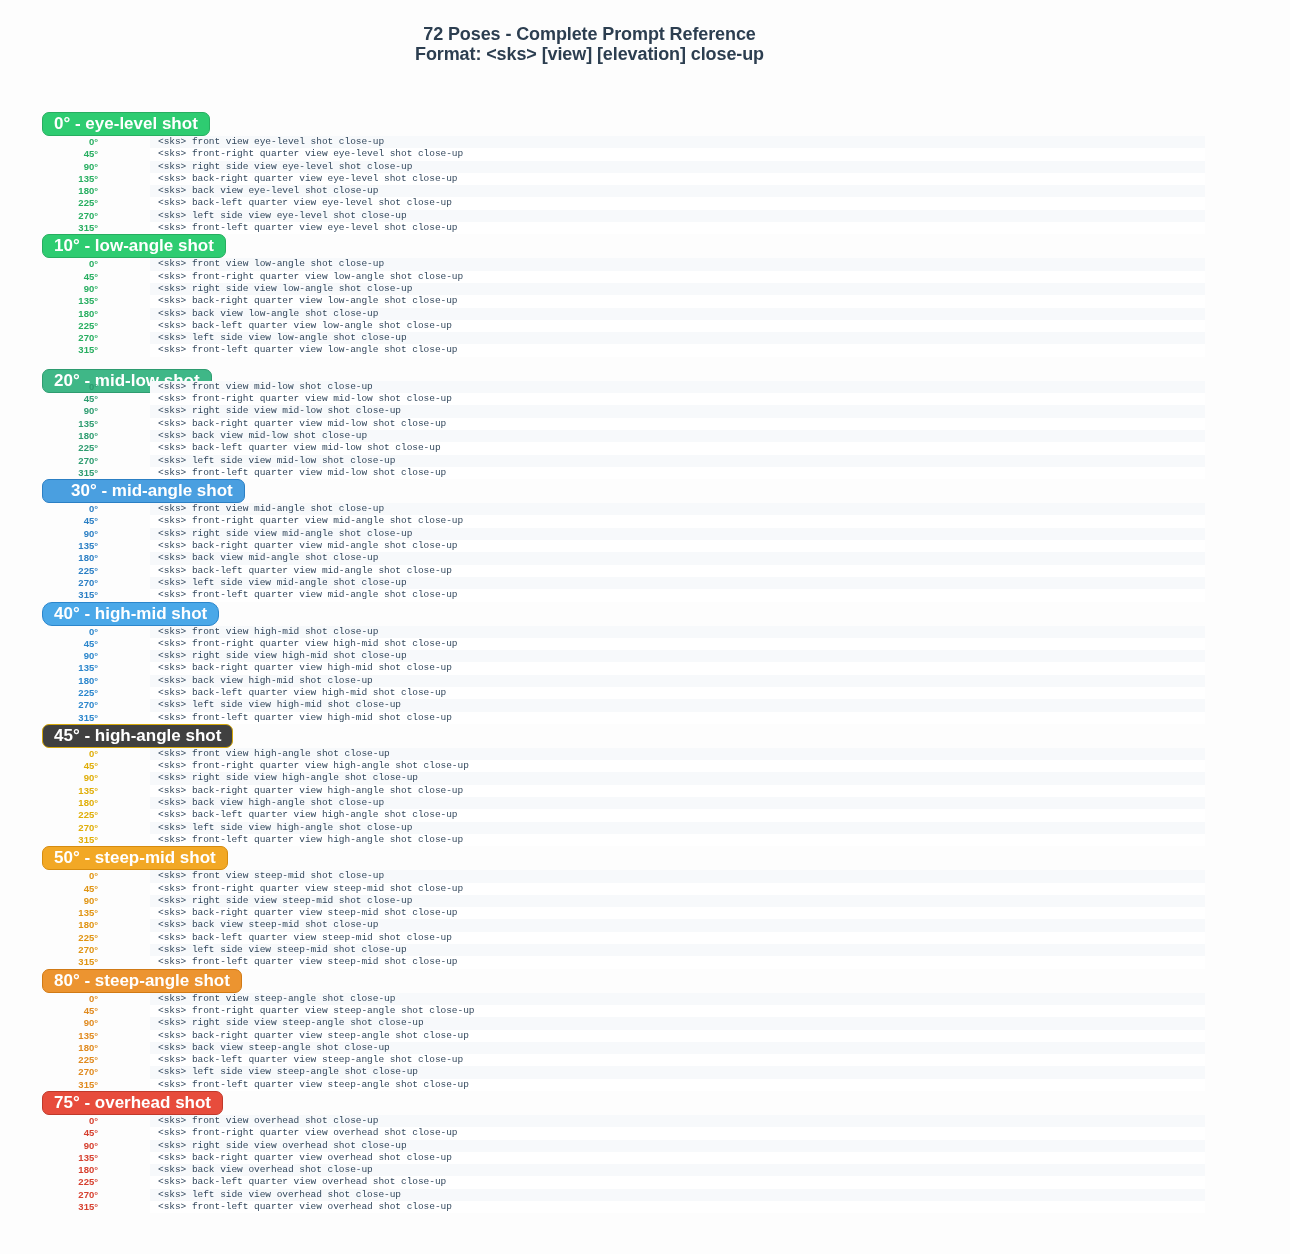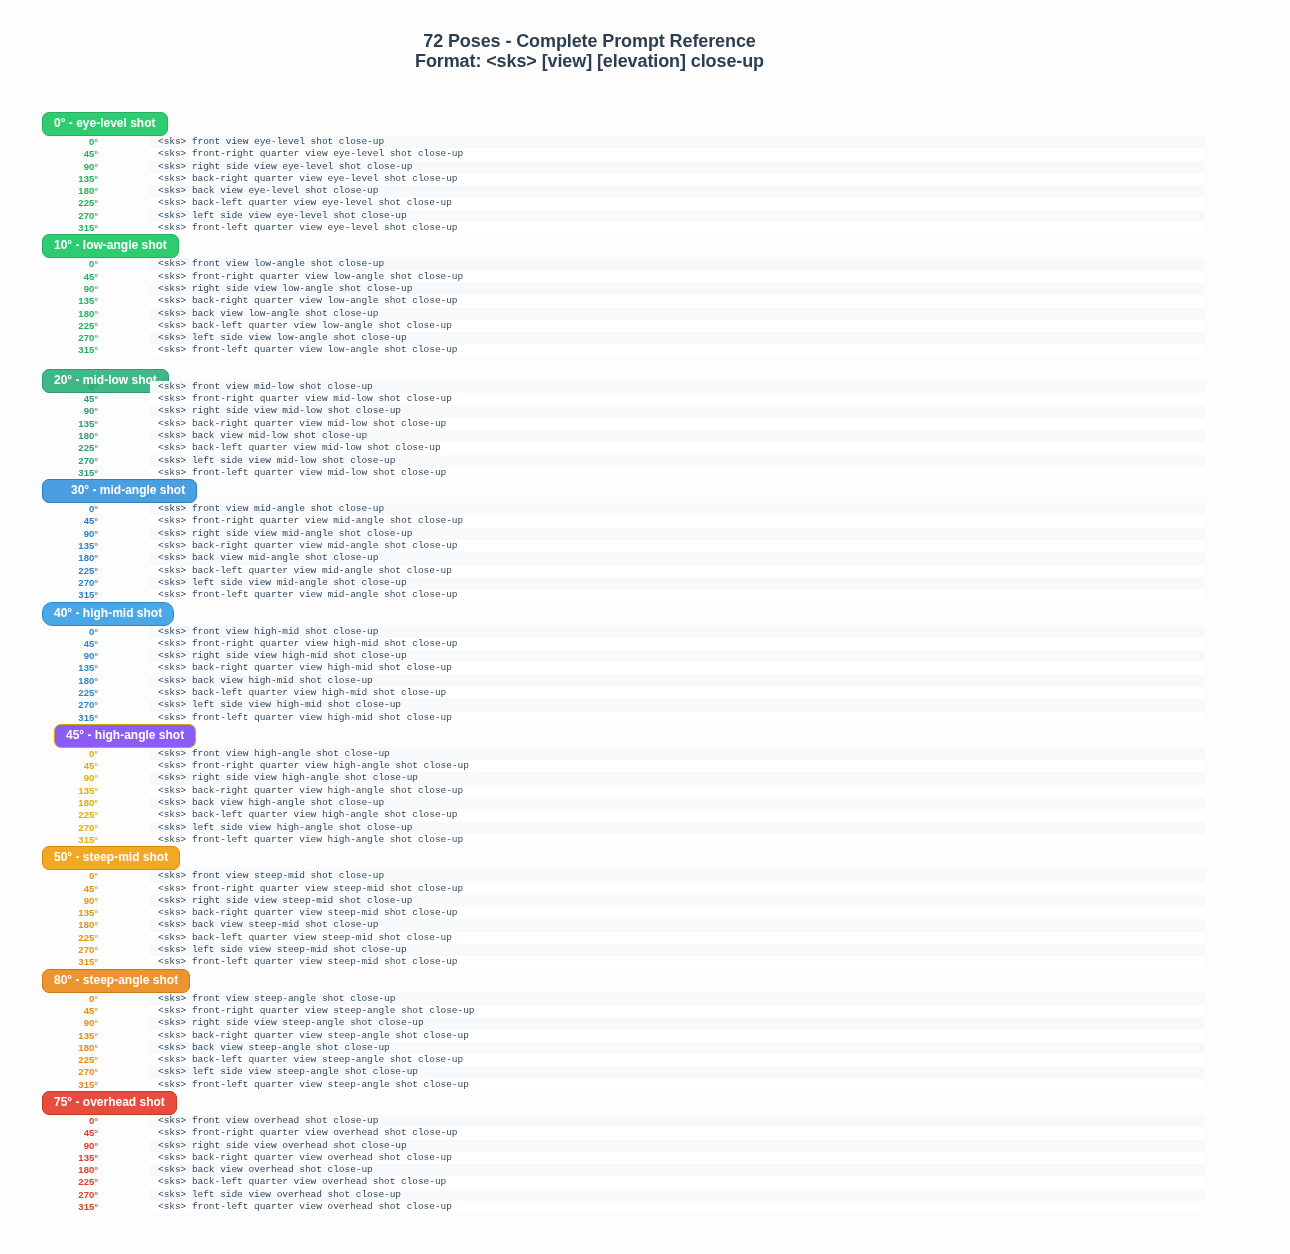--- a/index.html
+++ b/index.html
@@ -11,21 +11,21 @@
     width: 1290px;
     height: 1254px;
     position: relative;
     font-family: "Liberation Sans", sans-serif;
     overflow: hidden;
   }
 
   
   #title-block {
     position: absolute;
-    top: 31px;
+    top: 24px;
     left: 0;
     width: 1179px;
     text-align: center;
   }
   .title-line {
     color: #2c3e50;
     font-size: 18px;
     font-weight: bold;
     line-height: 20px;
     letter-spacing: -0.1px;
@@ -46,21 +46,21 @@
   .section-header-wrap {
     padding-left: 42px;
     height: 26px;
   }
 
   .section-header {
     display: inline-block;
     padding: 2px 11px 3px 11px;
     border-radius: 7px;
     color: #ffffff;
-    font-size: 12px;
+    font-size: 17px;
     font-weight: bold;
     line-height: 17px;
     white-space: nowrap;
     border: 1.5px solid rgba(0,0,0,0.18);
     box-sizing: border-box;
   }
 
   .rows {
     position: relative;
     margin-top: -2px;
@@ -378,21 +378,21 @@
         </div>
         <div class="row">
           <div class="deg" style="color: rgb(43, 134, 204);">315°</div>
           <div class="prompt-box plain">
             <div class="prompt">&lt;sks&gt; front-left quarter view high-mid shot close-up</div>
           </div>
         </div>
       </div>
     </div>
     <div class="section">
-      <div class="section-header-wrap"><div class="section-header" style="background: #8b5cf6; border-color: rgb(212, 167, 10); margin-left: 12px;">45° - high-angle shot</div></div>
+      <div class="section-header-wrap"><div class="section-header" style="background: #404040; border-color: rgb(212, 167, 10);">45° - high-angle shot</div></div>
       <div class="rows">
         <div class="row">
           <div class="deg" style="color: rgb(224, 174, 8);">0°</div>
           <div class="prompt-box alt">
             <div class="prompt">&lt;sks&gt; front view high-angle shot close-up</div>
           </div>
         </div>
         <div class="row">
           <div class="deg" style="color: rgb(224, 174, 8);">45°</div>
           <div class="prompt-box plain">

